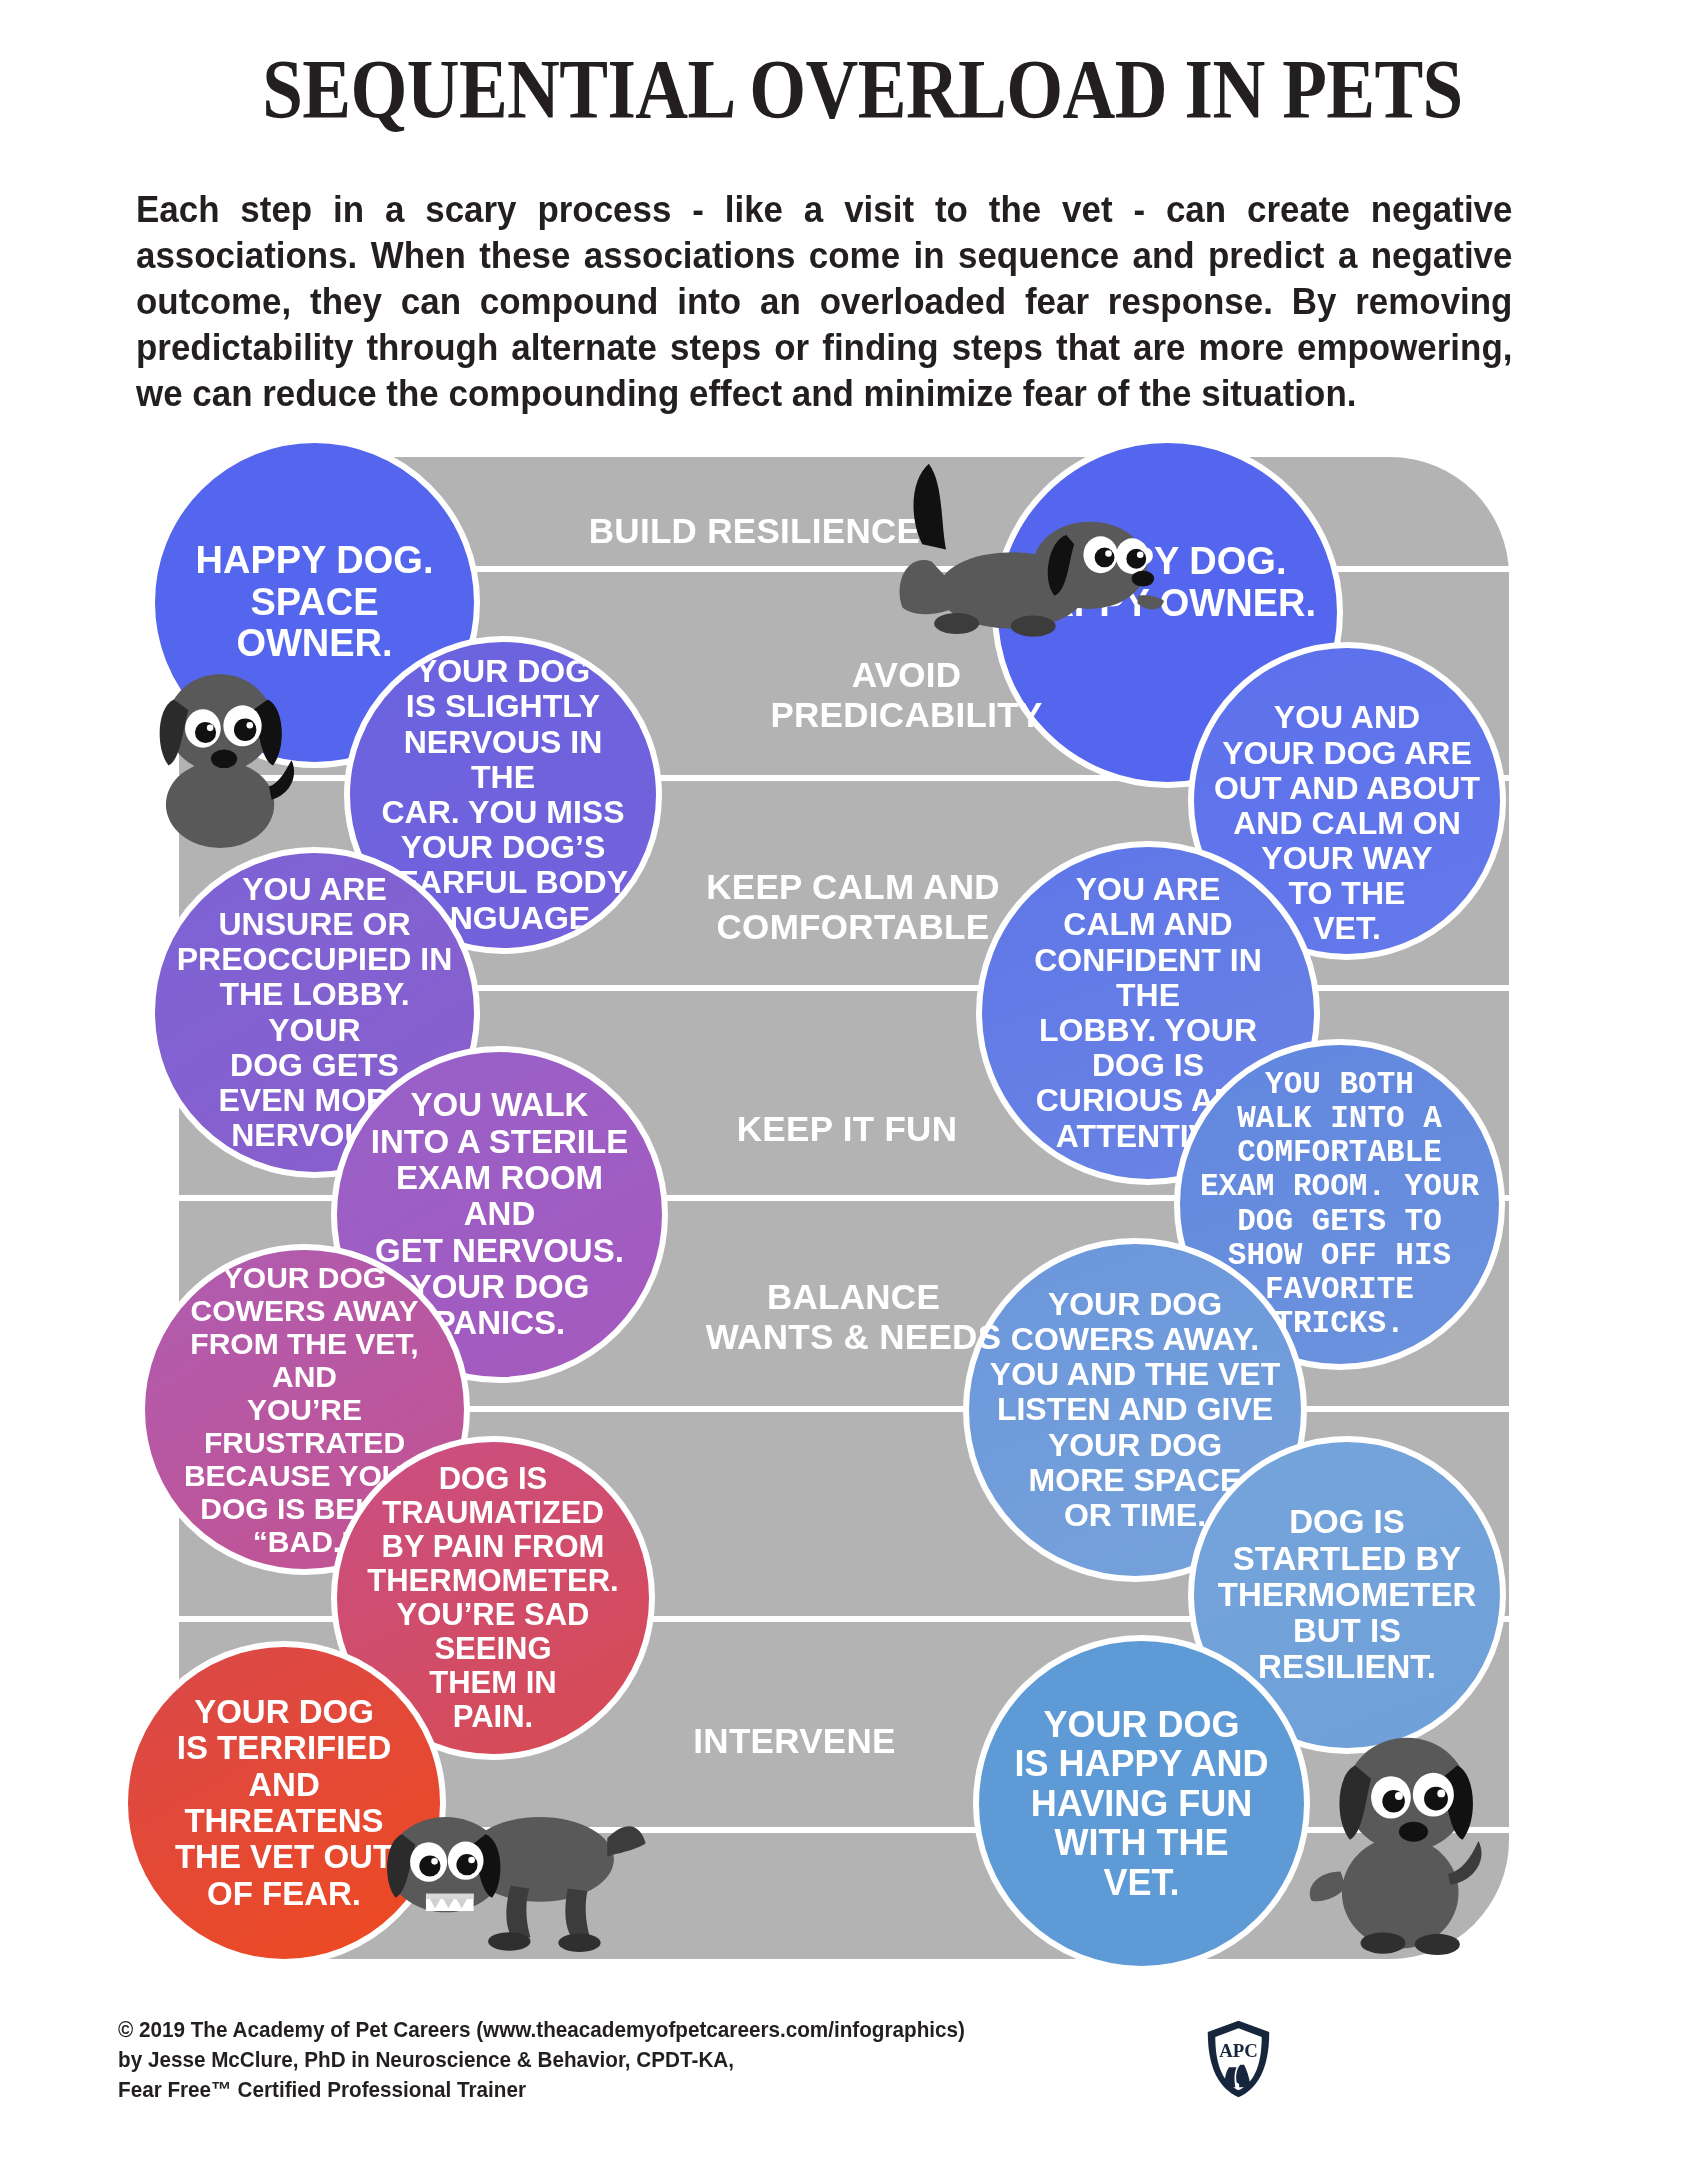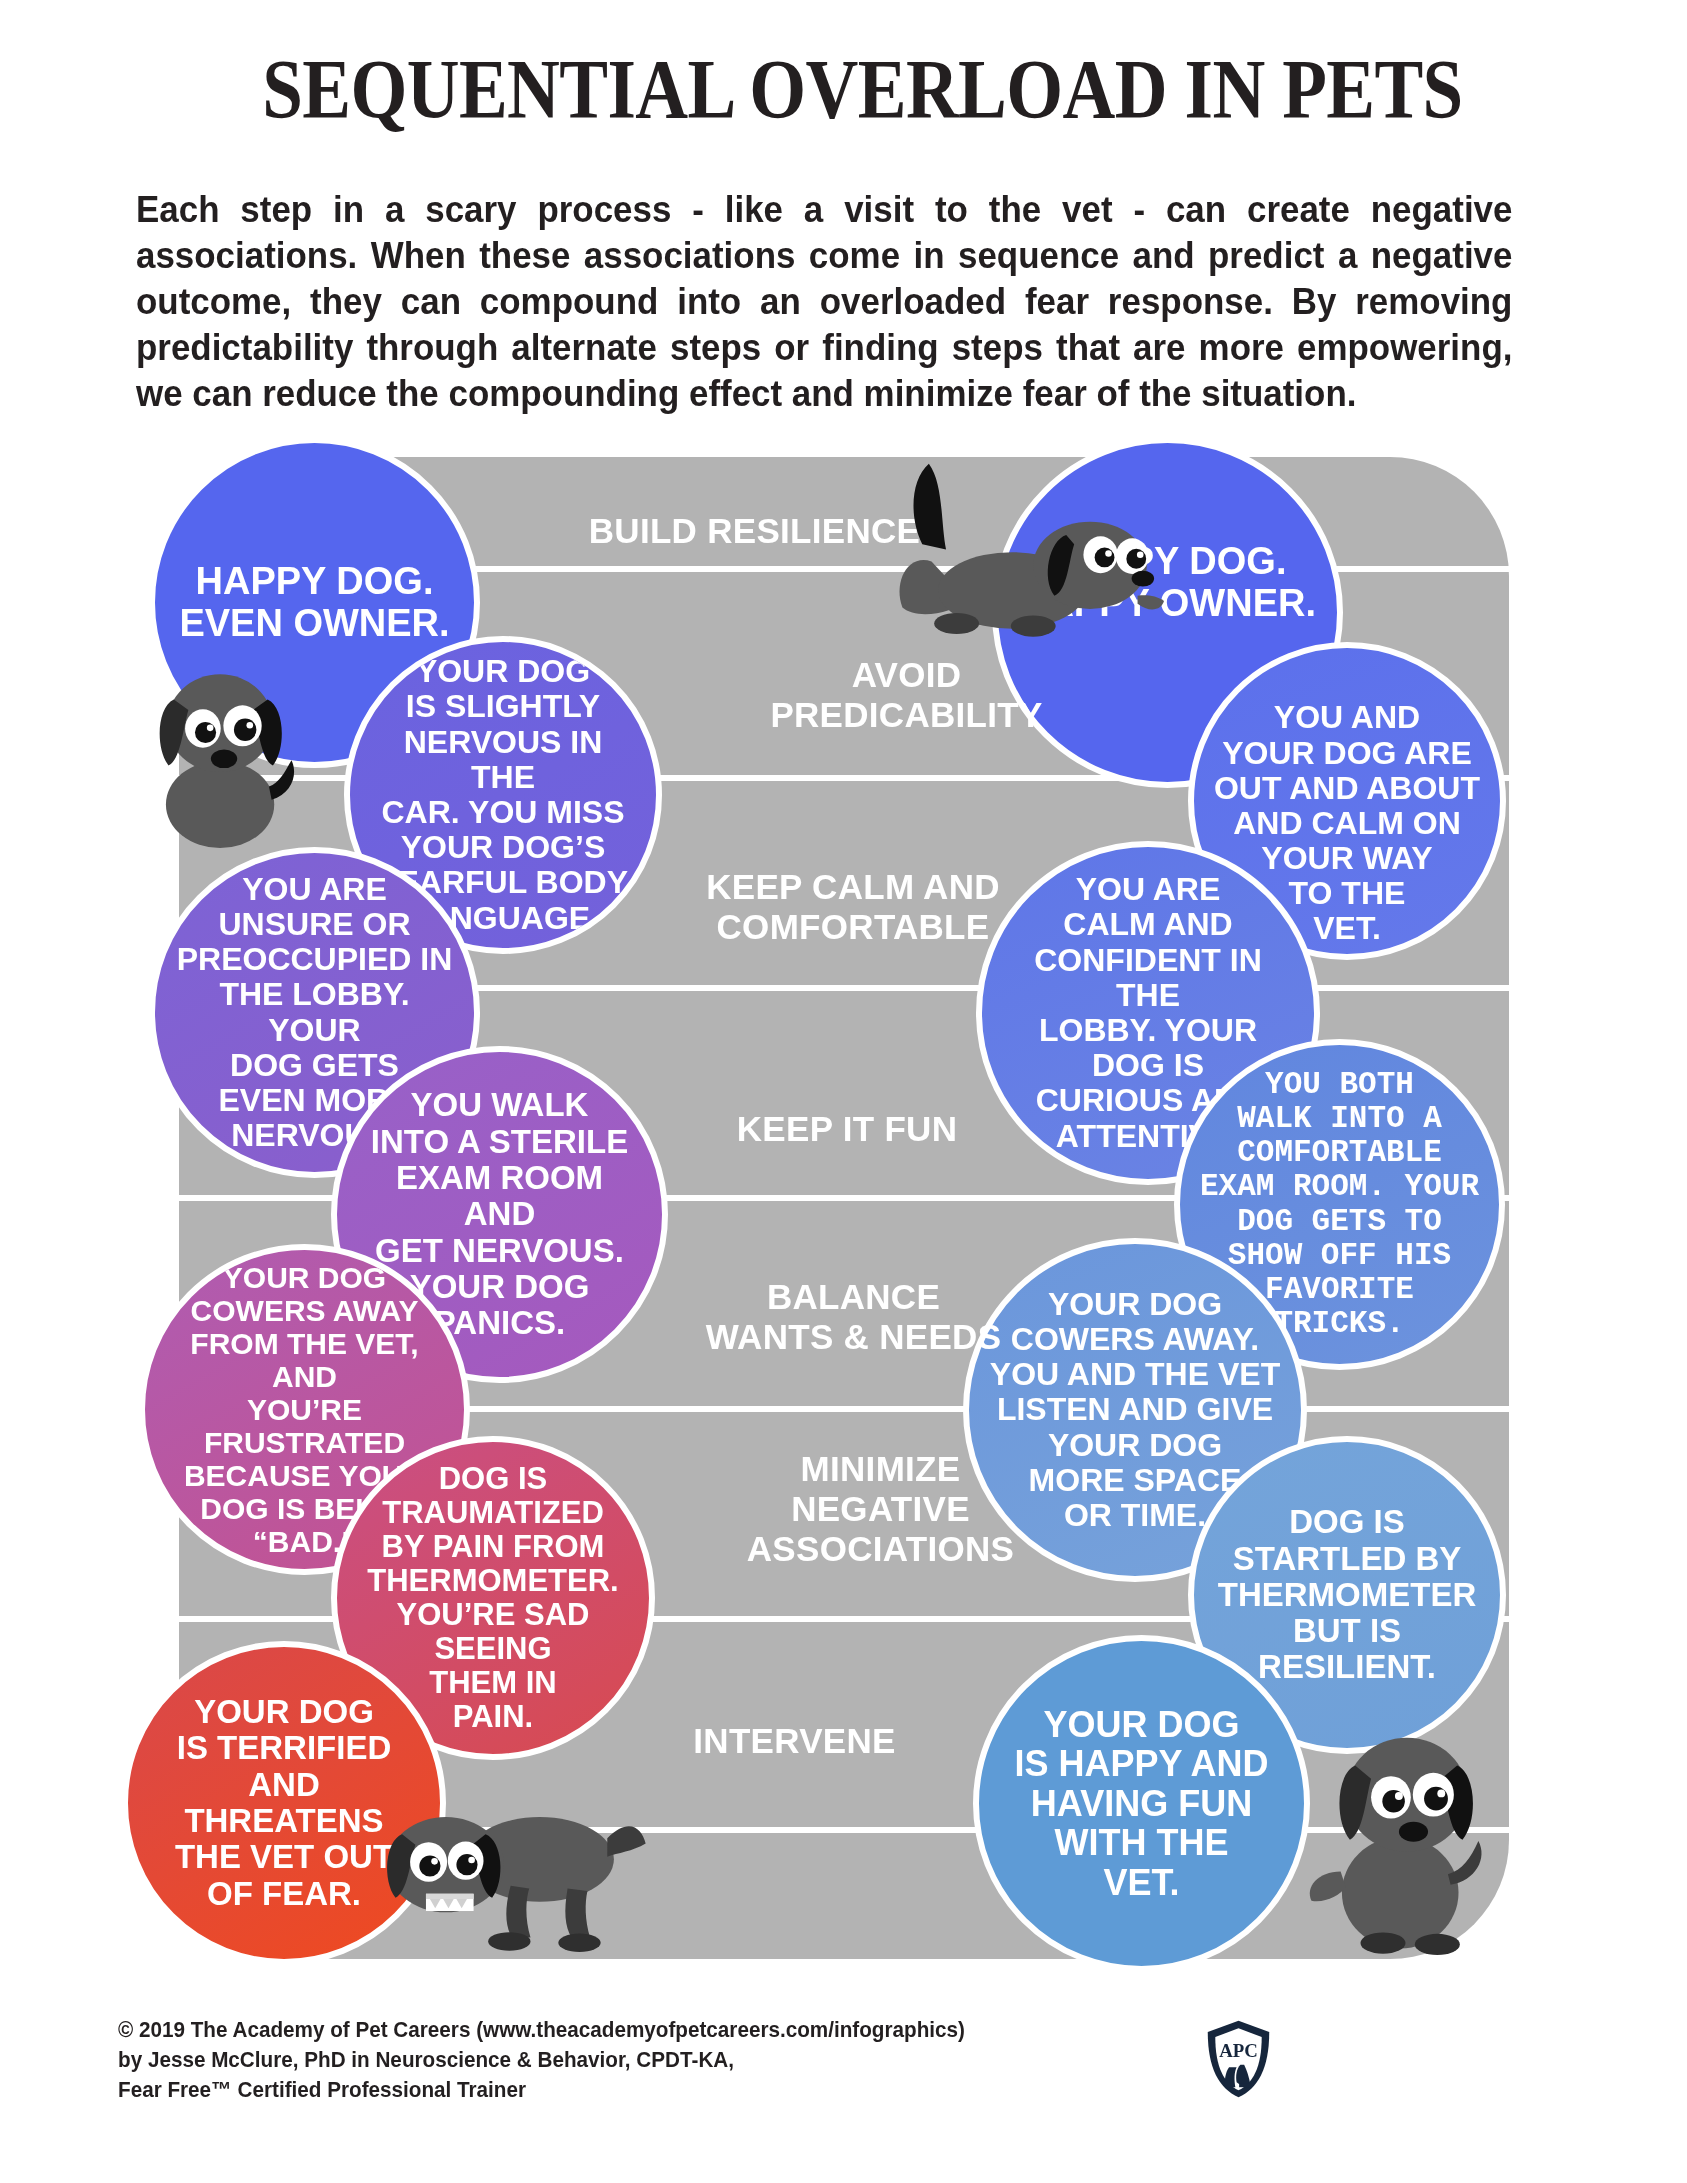--- a/index.html
+++ b/index.html
@@ -99,21 +99,21 @@
   <div class="divider" style="left:179px;top:109px;width:1330px;"></div>
   <div class="divider" style="left:179px;top:318px;width:1330px;"></div>
   <div class="divider" style="left:179px;top:528px;width:1330px;"></div>
   <div class="divider" style="left:179px;top:738px;width:1330px;"></div>
   <div class="divider" style="left:179px;top:949px;width:1330px;"></div>
   <div class="divider" style="left:179px;top:1159px;width:1330px;"></div>
   <div class="divider" style="left:179px;top:1370px;width:1330px;"></div>
 
   <div class="bubble" style="left:149px;top:-20px;width:331px;height:331px;background:#5566ee;z-index:7;">
     <span style="font-size:38px;">HAPPY DOG.
-EVEN OWNER.</span>
+SPACE OWNER.</span>
   </div>
 
   <div class="bubble" style="left:344px;top:179px;width:318px;height:318px;background:linear-gradient(150deg,#6a63e0,#7461da);z-index:8;">
     <span style="font-size:32px;">YOUR DOG
 IS SLIGHTLY
 NERVOUS IN THE
 CAR. YOU MISS
 YOUR DOG’S
 FEARFUL BODY
 LANGUAGE.</span>
@@ -234,23 +234,20 @@
 PREDICABILITY</div>
 
   <div class="step-label" style="left:615px;top:410px;width:476px;z-index:20;">KEEP CALM AND
 COMFORTABLE</div>
 
   <div class="step-label" style="left:662px;top:652px;width:370px;z-index:20;">KEEP IT FUN</div>
 
   <div class="step-label" style="left:635px;top:820px;width:437px;z-index:20;">BALANCE
 WANTS &amp; NEEDS</div>
 
-  <div class="step-label" style="left:662px;top:992px;width:437px;z-index:20;">MINIMIZE
-NEGATIVE
-ASSOCIATIONS</div>
 
   <div class="step-label" style="left:662px;top:1264px;width:265px;z-index:20;">INTERVENE</div>
 
   <div class="dog" style="left:142px;top:179px;width:172px;height:218px;z-index:30;">
     <svg viewBox="0 0 260 330" width="172" height="218">
       <ellipse cx="118" cy="255" rx="82" ry="66" fill="#595959"></ellipse>
       <path d="M196 248 C228 238 236 208 226 188 C216 206 208 222 192 228 Z" fill="#111"></path>
       <ellipse cx="118" cy="132" rx="80" ry="74" fill="#595959"></ellipse>
       <path d="M48 96 C22 108 20 170 40 196 C58 188 62 140 70 112 Z" fill="#2b2b2b"></path>
       <path d="M190 96 C216 108 218 170 198 196 C180 188 176 140 168 112 Z" fill="#111"></path>

